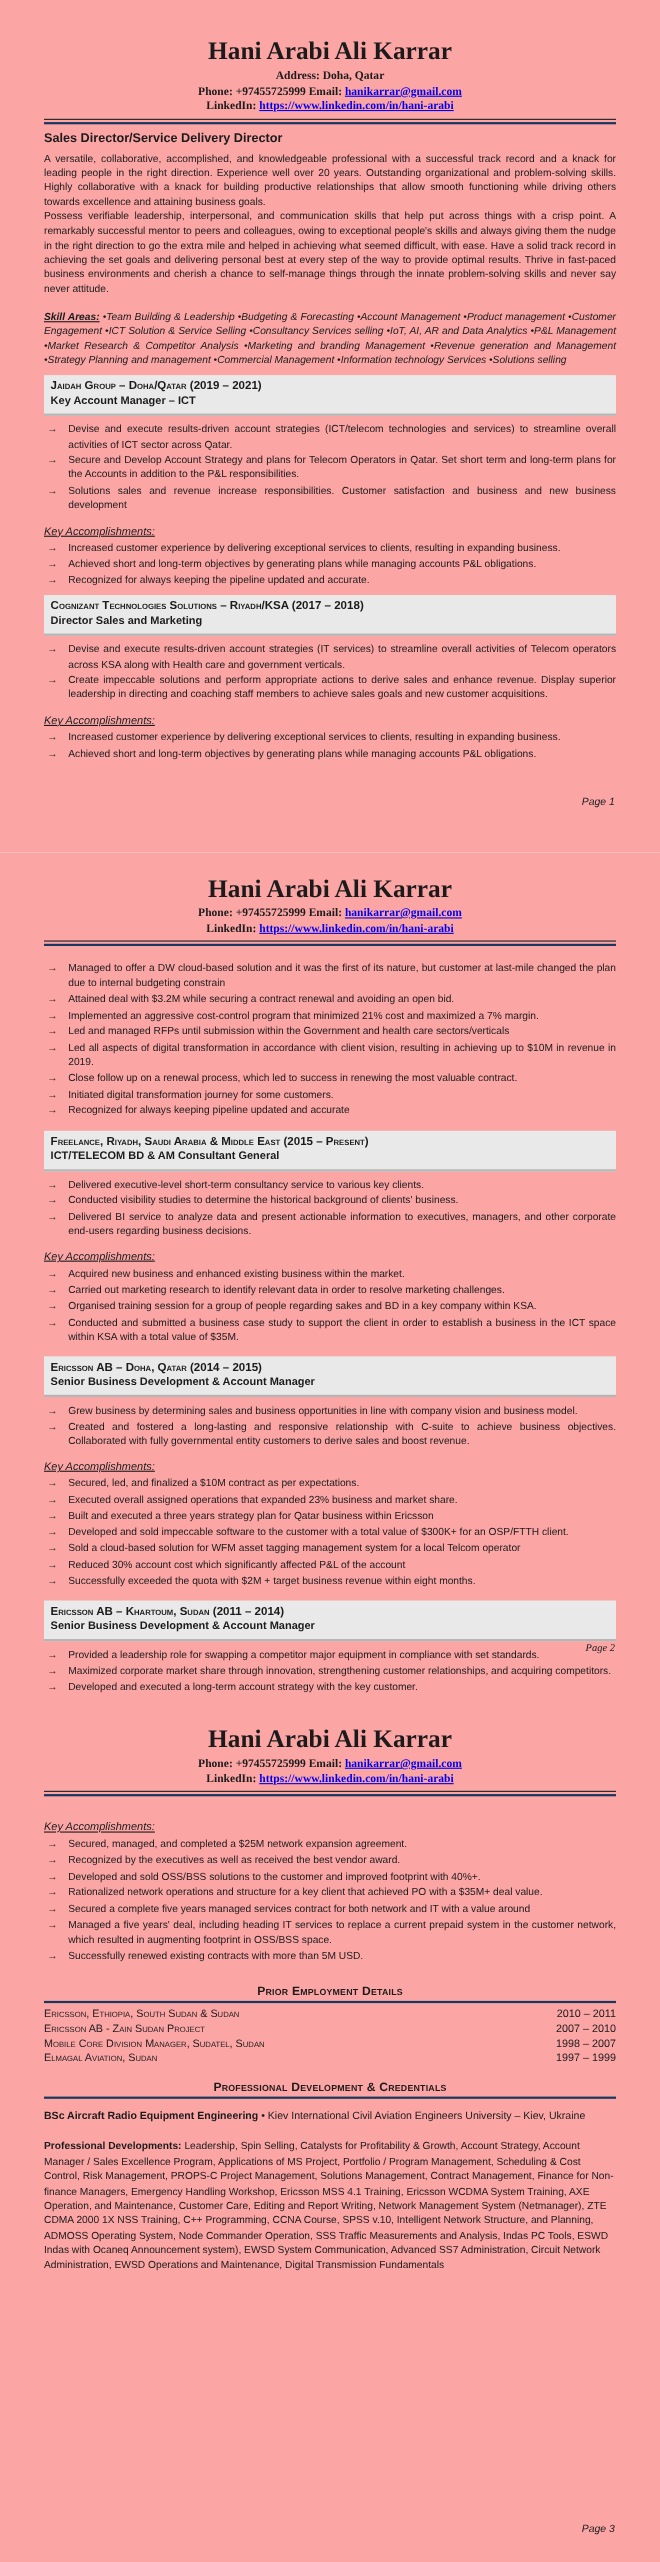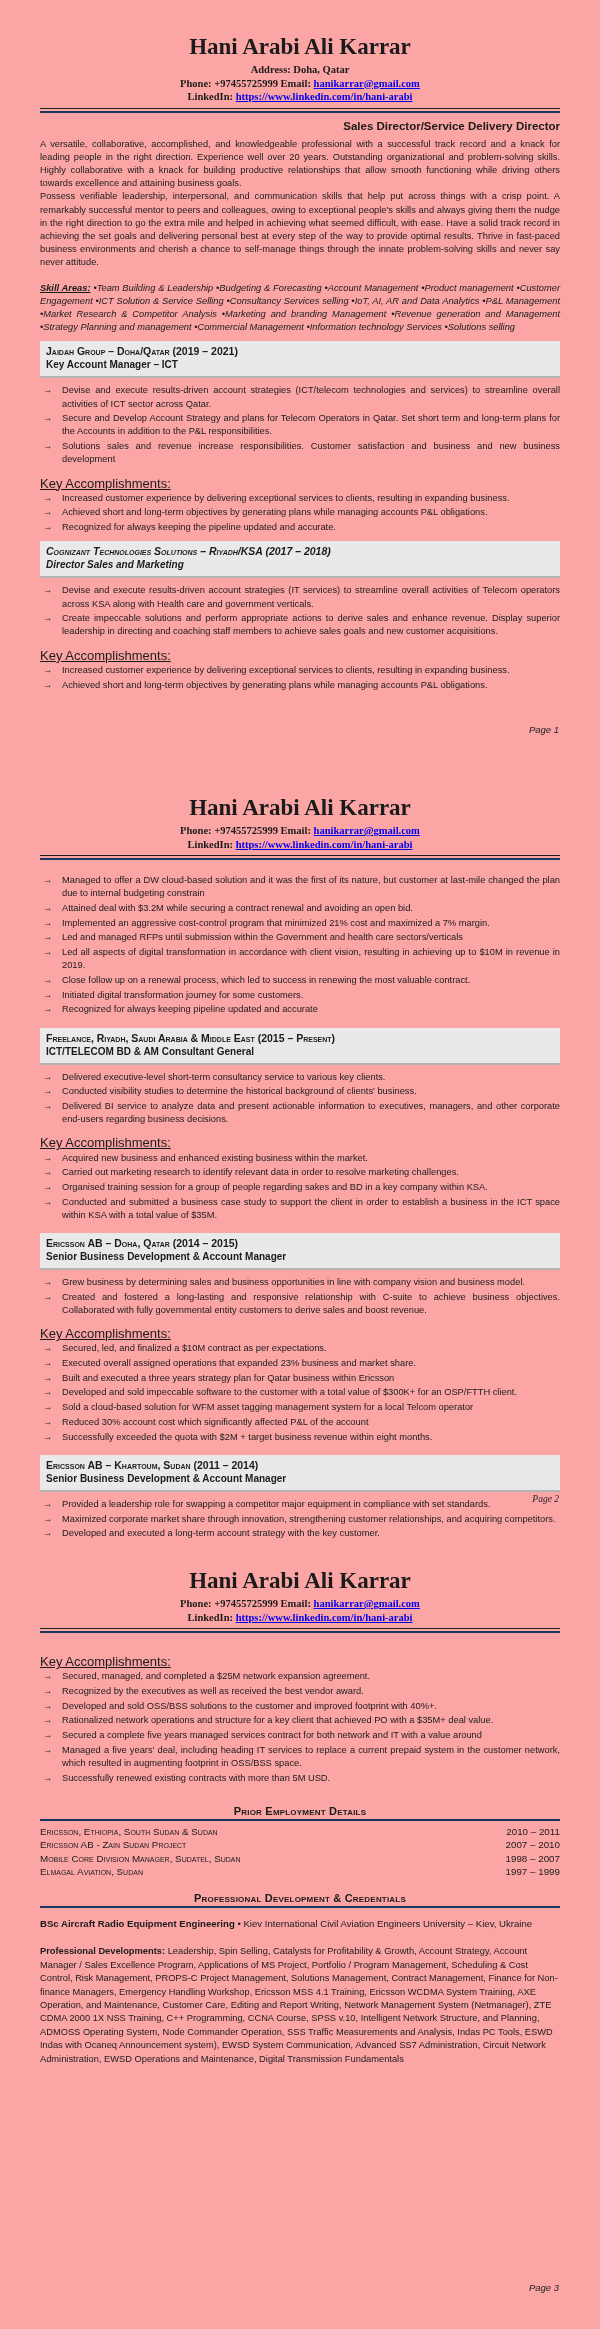--- a/index.html
+++ b/index.html
@@ -9,55 +9,55 @@
   .page-2{height:775px;padding-top:20px;}
   .page-3{height:779px;padding-top:18px;}
 
   
   .cv-head{text-align:center;font-family:"Liberation Serif",serif;}
   .cv-name{font-size:23px;font-weight:bold;margin:0 0 3px 0;line-height:26px;}
   .c-line{font-size:10.5px;font-weight:bold;line-height:13.5px;}
   .lnk{color:#0000ee;text-decoration:underline;font-weight:bold;}
   .head-rule{margin-top:4px;height:2px;border-top:1px solid #1d1d1d;border-bottom:2px solid #17375e;}
 
-  .role-title{text-align:right;font-weight:bold;font-size:11.5px;margin:7px 0 6px 0;}
+  .role-title{text-align:left;font-weight:bold;font-size:11.5px;margin:7px 0 6px 0;}
 
   .body-p{font-size:9.3px;line-height:13.2px;text-align:justify;margin:0;}
   .skills{font-style:italic;font-size:9.3px;line-height:13.2px;text-align:justify;margin:12px 0 0 0;}
   .skills-label{font-weight:bold;text-decoration:underline;}
 
   .sec{margin:13px 0 4px 0;}
   .sec-title{text-align:center;font-weight:bold;font-variant:small-caps;font-size:11px;letter-spacing:.2px;}
   .sec-rule{border-bottom:2px solid #17375e;margin-top:2px;}
 
   .job-head{background:#e9e9e9;border-bottom:2px solid #b5b5b5;padding:3px 6px 4px 6px;margin:7px 0 6px 0;}
   .job-co{font-weight:bold;font-variant:small-caps;font-size:10.5px;line-height:14px;}
   .job-role{font-weight:bold;font-size:10px;line-height:14px;}
 
   .bullets{margin:2px 0 0 0;}
   .bullet{display:flex;margin:0 0 1.5px 0;}
   .arrow{flex:0 0 19px;padding-left:3px;font-size:9.3px;line-height:13.2px;color:#333;}
   .btext{flex:1;font-size:9.3px;line-height:13.2px;text-align:justify;}
 
-  .key-label{text-decoration:underline;font-size:13px;line-height:13.2px;margin:10px 0 2px 0;}
+  .key-label{font-style:italic;text-decoration:underline;font-size:10px;line-height:13.2px;margin:10px 0 2px 0;}
   .gap-m{height:12px;}
 
   .emp-rows{margin-top:4px;}
   .emp-row{display:flex;justify-content:space-between;font-weight:normal;font-size:9.8px;line-height:13.5px;}
   .emp-co{font-variant:small-caps;}
 
   .degree{font-size:9.6px;line-height:13.5px;margin:9px 0 0 0;}
   .degree-b{font-weight:bold;}
   .dev{font-size:9.3px;line-height:13.4px;margin:15px 0 0 0;text-align:left;}
   .dev-label{font-weight:bold;}
 
   .page-footer{position:absolute;right:41px;font-style:italic;font-size:9.5px;color:#222;}
   .page-1 .page-footer{bottom:40px;}
   .page-2 .page-footer{bottom:46px;font-family:Liberation Serif, serif;}
-  .page-3 .page-footer{bottom:36px;}
+  .page-3 .page-footer{bottom:24px;}
 </style>
 </head>
 <body>
 
 <div class="page page-1">
   <header class="cv-head">
     <div class="cv-name">Hani Arabi Ali Karrar</div>
     <div class="c-line">Address: Doha, Qatar</div>
     <div class="c-line"><span>Phone: +97455725999 Email: </span><a href="#" class="lnk">hanikarrar@gmail.com</a></div>
     <div class="c-line"><span>LinkedIn: </span><a href="#" class="lnk">https://www.linkedin.com/in/hani-arabi</a></div>
@@ -105,21 +105,21 @@
         <span class="arrow">→</span>
         <span class="btext">Achieved short and long-term objectives by generating plans while managing accounts P&amp;L obligations.</span>
       </div>
 
       <div class="bullet">
         <span class="arrow">→</span>
         <span class="btext">Recognized for always keeping the pipeline updated and accurate.</span>
       </div>
     </div>
 
-  <div class="job-head" style="font-style:italic;">
+  <div class="job-head" style="">
     <div class="job-co">Cognizant Technologies Solutions – Riyadh/KSA (2017 – 2018)</div>
     <div class="job-role">Director Sales and Marketing</div>
   </div>
   <div class="bullets">
 
       <div class="bullet">
         <span class="arrow">→</span>
         <span class="btext">Devise and execute results-driven account strategies (IT services) to streamline overall activities of Telecom operators across KSA along with Health care and government verticals.</span>
       </div>
 

